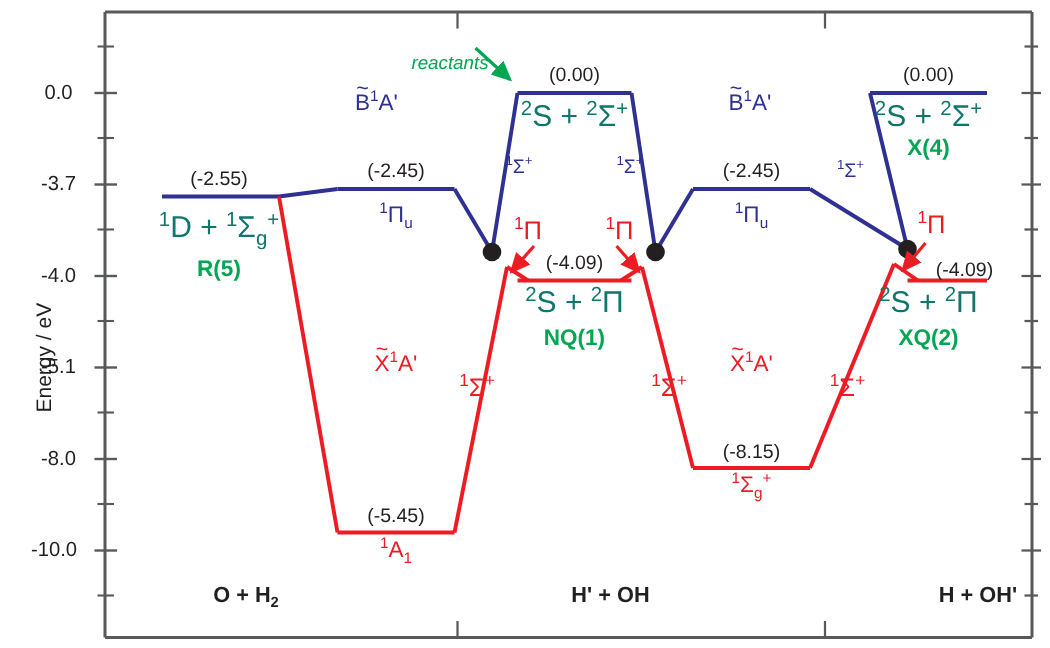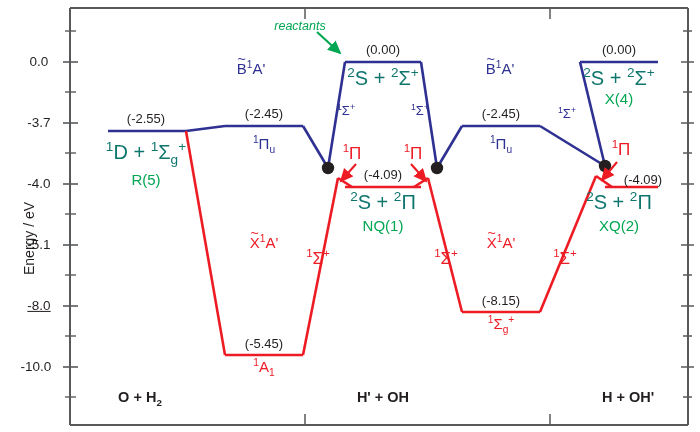--- a/index.html
+++ b/index.html
@@ -72,34 +72,37 @@
   .sym-red {
     font-size: 17px;
     color: #ed1c24;
     transform: translateX(-50%);
     text-align: center;
   }
   .green-tag {
     font-size: 15px;
     color: #00a651;
     transform: translateX(-50%);
+    font-weight: bold;
   }
   .green-annot {
     font-size: 12.5px;
     color: #00a651;
     font-style: italic;
     transform: translateX(-50%);
     text-align: center;
+    margin-top: 16px;
   }
   .xaxis-label {
     font-size: 14.5px;
     font-weight: bold;
     color: #231f20;
     transform: translateX(-50%);
     text-align: center;
+    margin-left: 24px;
   }
   sup { font-size: 0.68em; vertical-align: super; line-height: 0; }
   sub { font-size: 0.68em; vertical-align: sub; line-height: 0; }
   .tilde-wrap { position: relative; display: inline-block; }
   .tilde-wrap .tilde {
     position: absolute;
     left: 50%;
     top: -0.60em;
     transform: translateX(-50%);
     font-size: 0.95em;
@@ -224,21 +227,21 @@
       <line x1="317" y1="32" x2="340" y2="53"></line>
     </g>
   </svg>
 
   <div class="lbl axis-title" style="left:22px; top:275px;">Energy / eV</div>
 
   <div class="lbl tick-label" style="left:18px; top:62px;  width:42px;">0.0</div>
   <div class="lbl tick-label" style="left:18px; top:123px; width:42px;">-3.7</div>
   <div class="lbl tick-label" style="left:18px; top:184px; width:42px;">-4.0</div>
   <div class="lbl tick-label" style="left:18px; top:245px; width:42px;">-5.1</div>
-  <div class="lbl tick-label" style="left:18px; top:306px; width:42px;text-decoration:underline;">-8.0</div>
+  <div class="lbl tick-label" style="left:18px; top:306px; width:42px;">-8.0</div>
   <div class="lbl tick-label" style="left:12px; top:367px; width:48px;">-10.0</div>
 
   <div class="lbl green-annot" style="left:300px; top:20px;">reactants</div>
 
   <div class="lbl val" style="left:146px; top:112px;">(-2.55)</div>
   <div class="lbl val" style="left:264px; top:107px;">(-2.45)</div>
   <div class="lbl val" style="left:383px; top:43px;">(0.00)</div>
   <div class="lbl val" style="left:383px; top:168px;">(-4.09)</div>
   <div class="lbl val" style="left:501px; top:107px;">(-2.45)</div>
   <div class="lbl val" style="left:619px; top:43px;">(0.00)</div>

